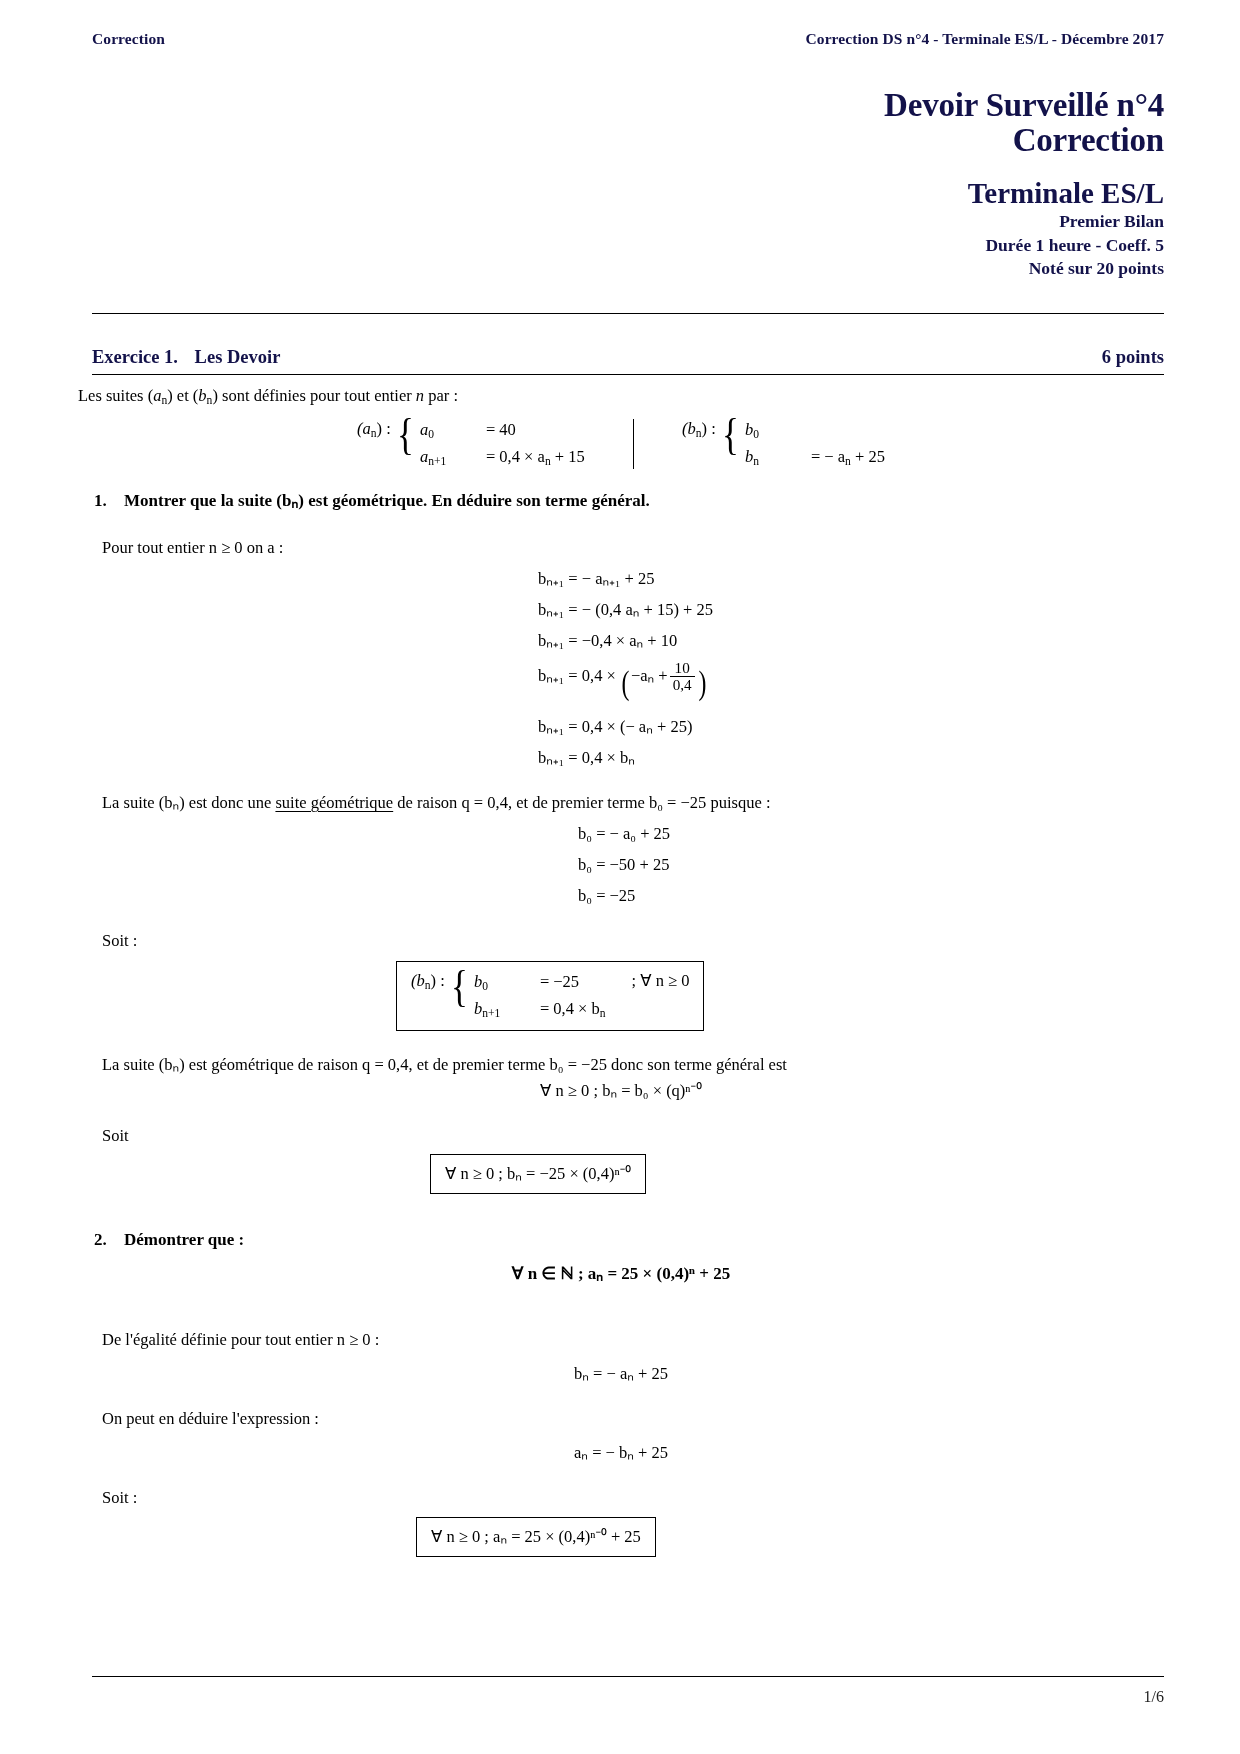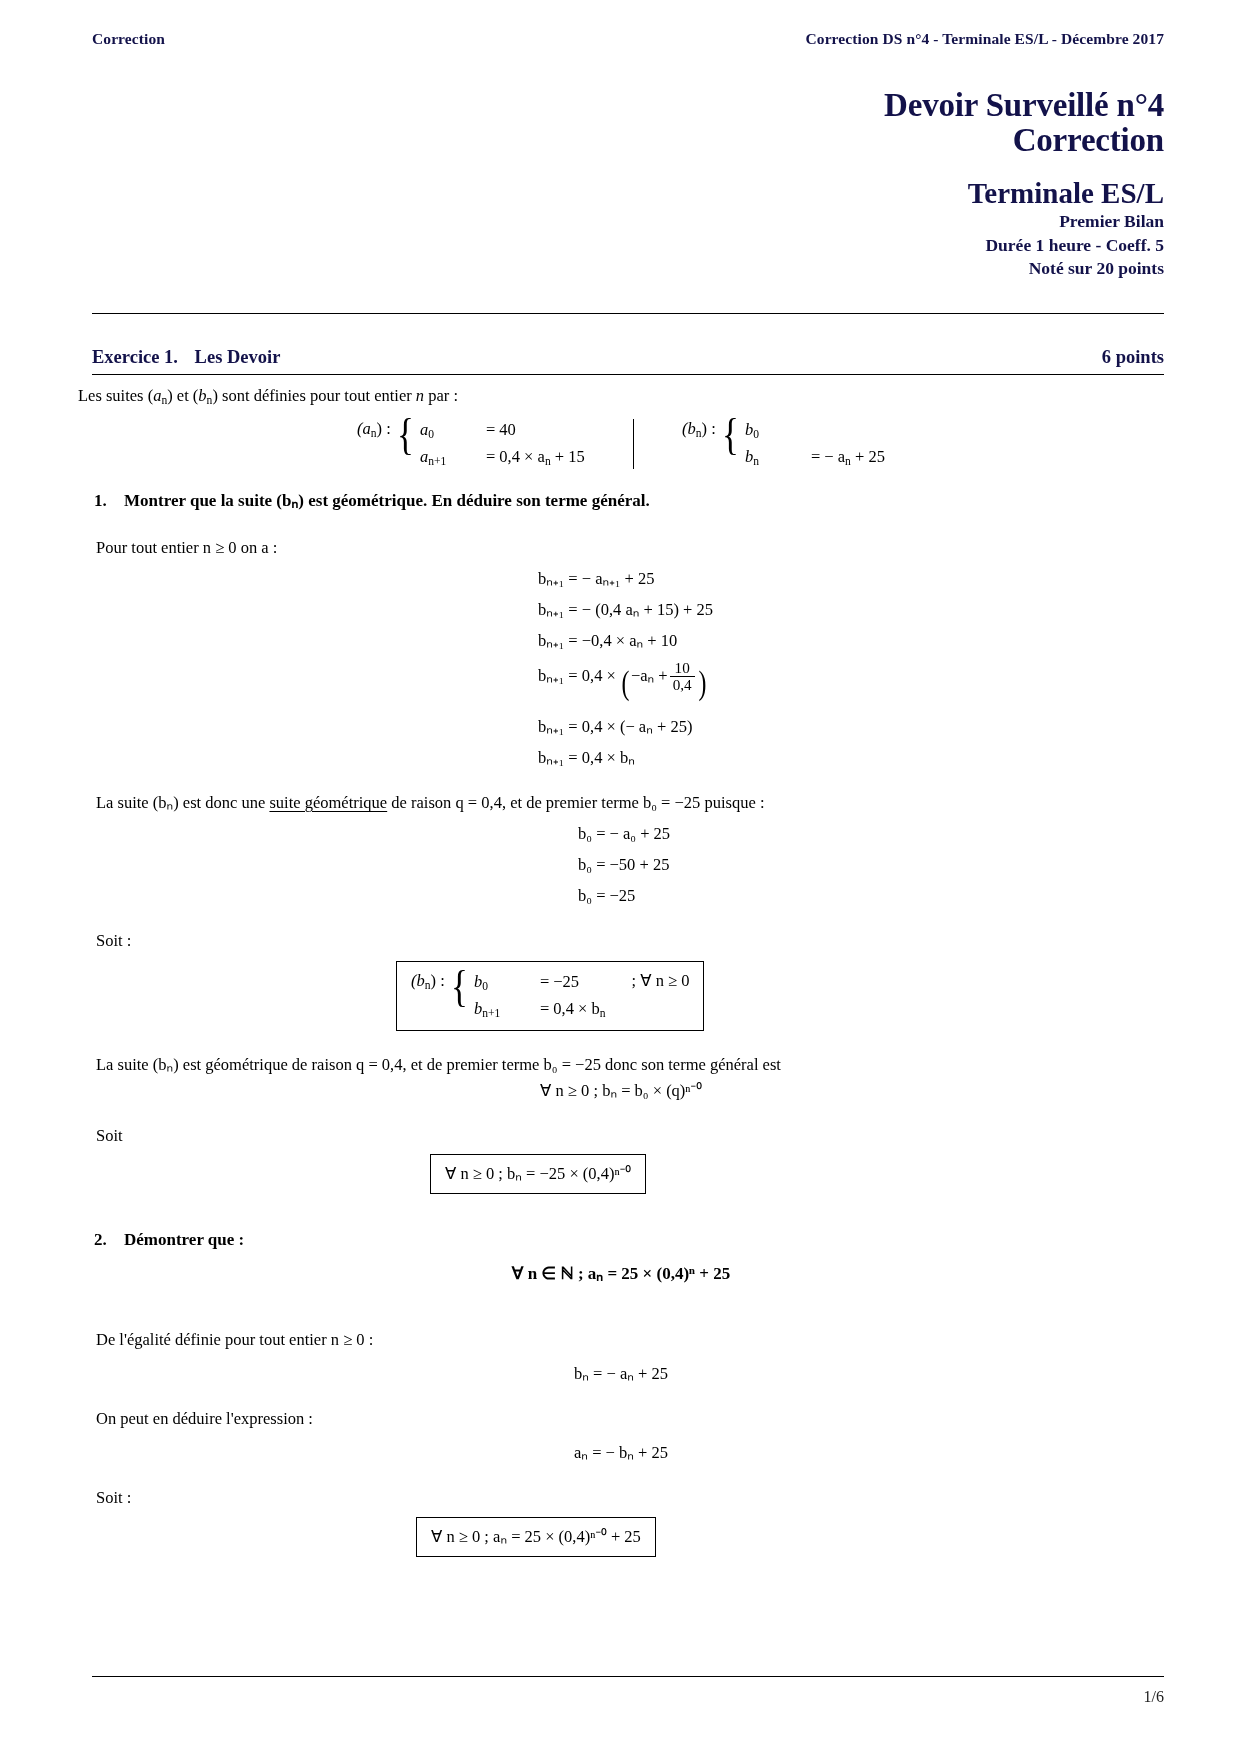--- a/index.html
+++ b/index.html
@@ -117,21 +117,21 @@
   
   .content {
     position: absolute;
     left: 78px;
     right: 92px;
     top: 384px;
     font-size: 16.5px;
     line-height: 1.45;
   }
   .para { margin: 0 0 2px 0; }
-  .indent1 { margin-left: 18px; }
+  .indent1 { margin-left: 24px; }
   .q-item {
     font-weight: bold;
     font-size: 17px;
     margin-left: 16px;
     display: flex;
     gap: 12px;
   }
   .q-item .q-num { width: 18px; flex: none; }
   .spacer-s { height: 14px; }
   .spacer-m { height: 22px; }

